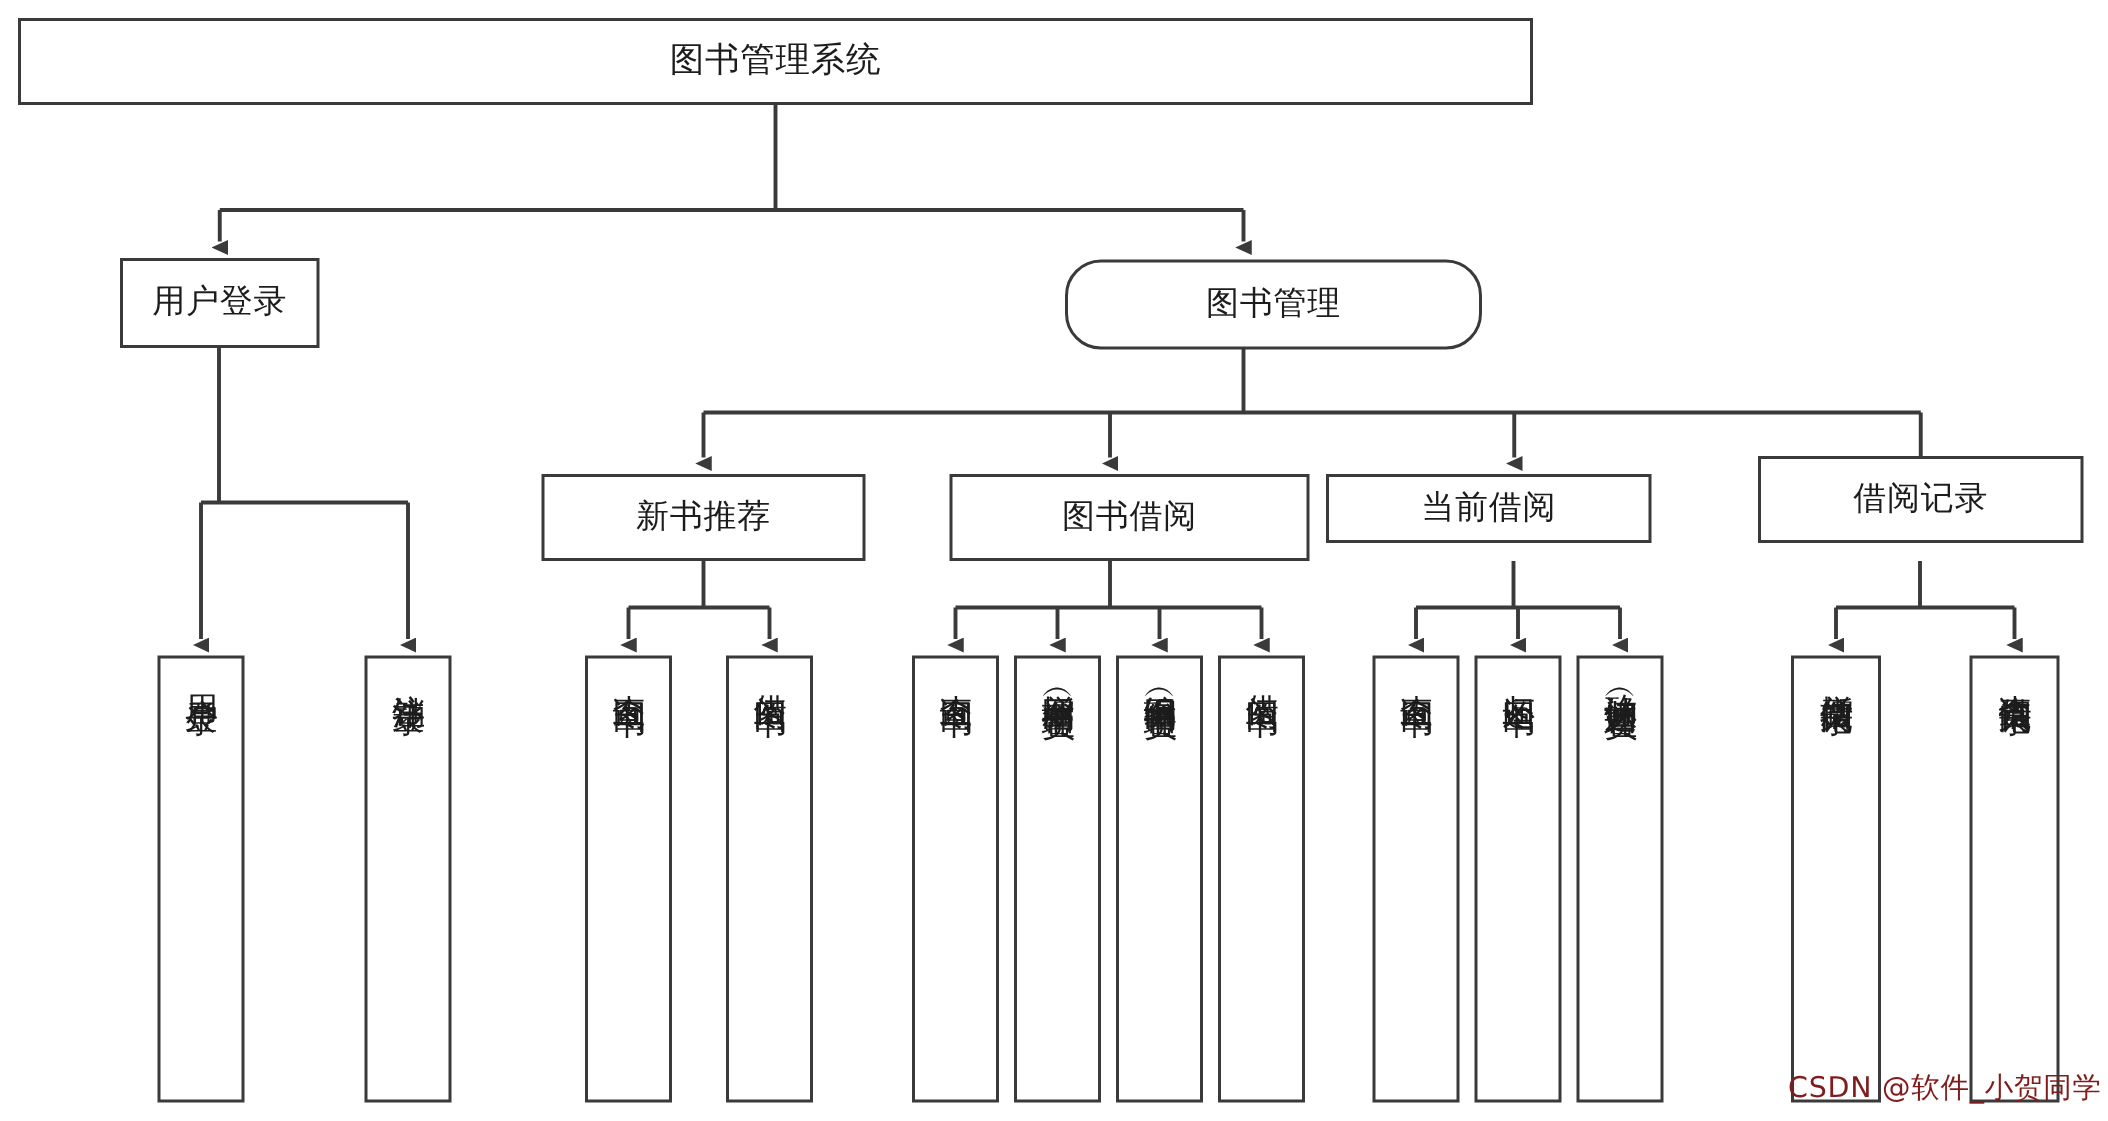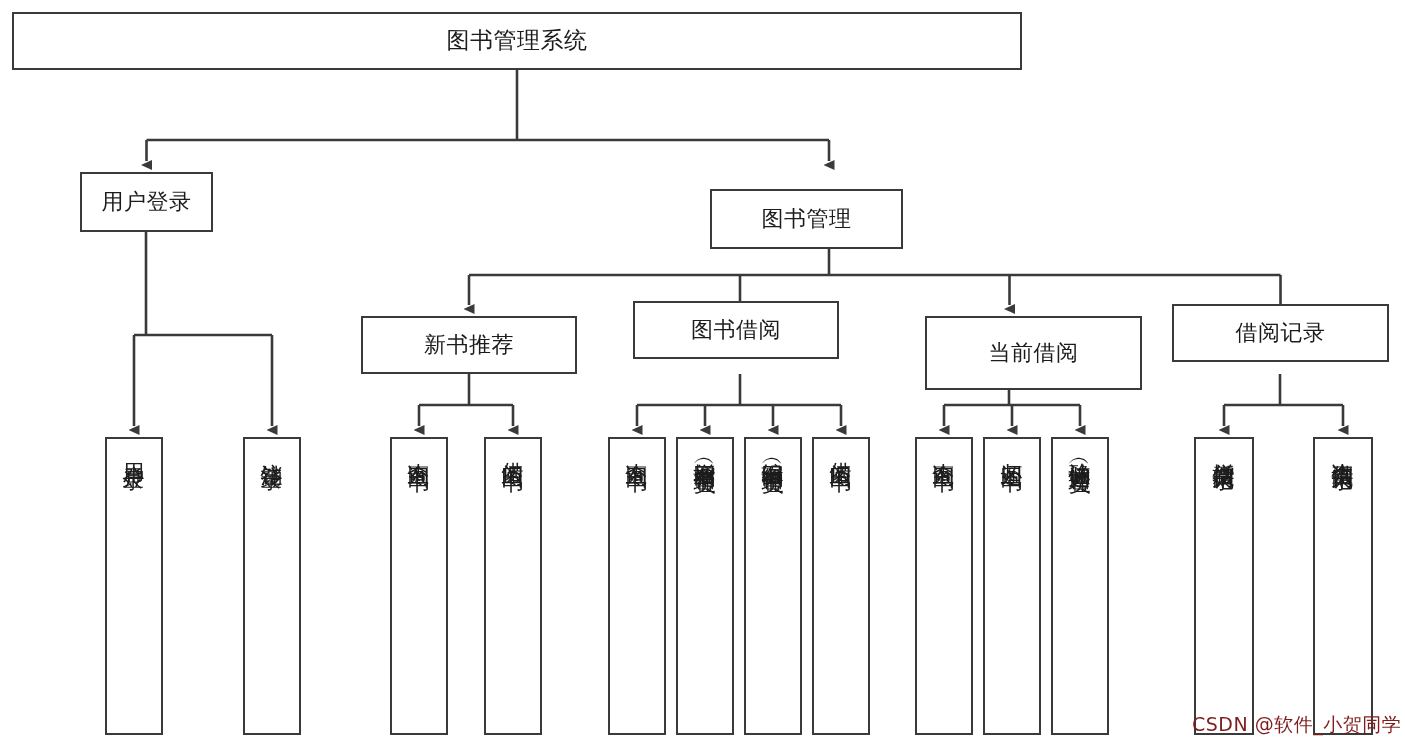--- a/index.html
+++ b/index.html
@@ -119,31 +119,31 @@
       </g>
   </svg>
 
   <div class="node root" style="left: 12px; top: 12px; width: 1010px; height: 58px;">
     <span class="label">图书管理系统</span>
   </div>
 
   <div class="node branch" style="left: 80px; top: 172px; width: 133px; height: 60px;">
     <span class="label">用户登录</span>
   </div>
-  <div class="node branch" style="left: 710px; top: 189px; width: 193px; height: 60px;">
+  <div class="node branch" style="left: 710px; top: 173px; width: 278px; height: 60px; border-radius: 24px;">
     <span class="label">图书管理</span>
   </div>
 
   <div class="node branch" style="left: 361px; top: 316px; width: 216px; height: 58px;">
     <span class="label">新书推荐</span>
   </div>
-  <div class="node branch" style="left: 633px; top: 301px; width: 206px; height: 58px;">
+  <div class="node branch" style="left: 633px; top: 316px; width: 240px; height: 58px;">
     <span class="label">图书借阅</span>
   </div>
-  <div class="node branch" style="left: 925px; top: 316px; width: 217px; height: 74px;">
+  <div class="node branch" style="left: 884px; top: 316px; width: 217px; height: 46px;">
     <span class="label">当前借阅</span>
   </div>
   <div class="node branch" style="left: 1172px; top: 304px; width: 217px; height: 58px;">
     <span class="label">借阅记录</span>
   </div>
 
   <div class="node leaf" style="left: 105px; top: 437px; width: 58px; height: 298px;">
     <span class="label">用户登录</span>
   </div>
   <div class="node leaf" style="left: 243px; top: 437px; width: 58px; height: 298px;">

